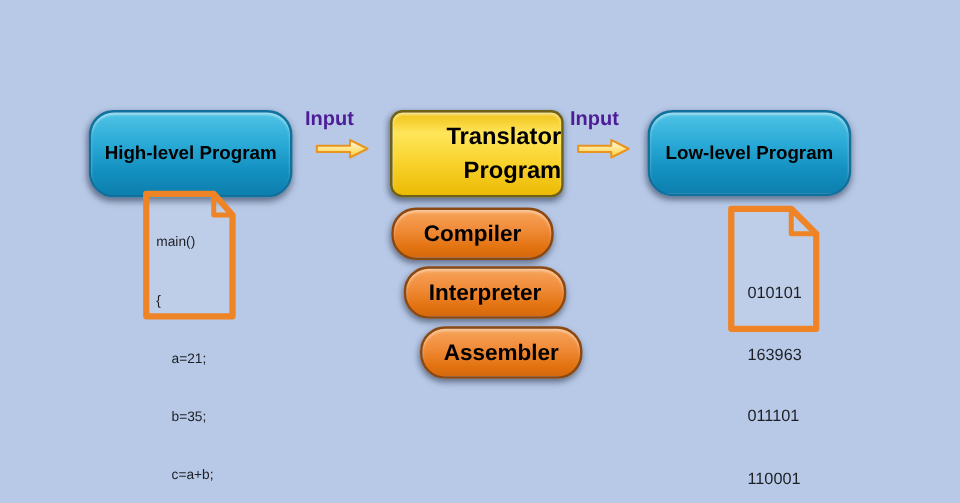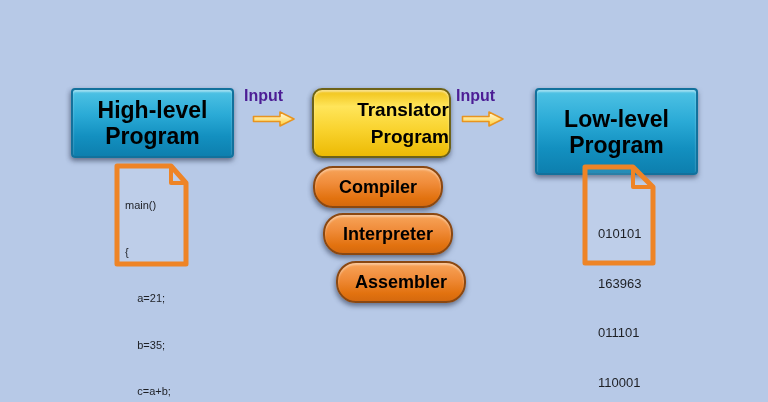--- a/index.html
+++ b/index.html
@@ -22,26 +22,26 @@
     display: flex;
     align-items: center;
     justify-content: center;
     text-align: center;
     font-weight: 700;
     color: #000;
     box-shadow: 0 3px 5px rgba(55,65,90,0.5), -2px 2px 4px rgba(55,65,90,0.25);
   }
   .box .box-label { display: block; }
   .box-blue {
-    border-radius: 4px;
+    border-radius: 20px;
     border: 2px solid #12719c;
     background: linear-gradient(180deg, #4fc3e5 0%, #2aaad6 38%, #1390c0 70%, #0d7fae 100%);
     box-shadow: 0 3px 5px rgba(55,65,90,0.5), -2px 2px 4px rgba(55,65,90,0.25),
                 inset 0 2px 2px rgba(255,255,255,0.45);
-    font-size: 23px;
+    font-size: 15px;
     line-height: 26px;
   }
   .box-yellow {
     border-radius: 10px;
     border: 2px solid #6d6218;
     background: linear-gradient(180deg, #f0c115 0%, #ffe55a 25%, #f9d32e 60%, #ecba04 100%);
     box-shadow: 0 3px 5px rgba(55,65,90,0.5), -2px 2px 4px rgba(55,65,90,0.3),
                 inset 0 2px 2px rgba(255,255,255,0.5);
     font-size: 19px;
     line-height: 27px;
@@ -85,21 +85,21 @@
 </style>
 </head>
 <body>
 
 <div class="stage">
 
   <div class="box box-blue" style="left:71px; top:88px; width:163px; height:70px;">
     <span class="box-label">High-level Program</span>
   </div>
 
-  <div class="doc" style="left:114px; top:163px; width:75px; height:120px;">
+  <div class="doc" style="left:114px; top:152px; width:75px; height:120px;">
     <svg width="75" height="104" viewBox="0 0 75 104">
       <path d="M3 3 H57 L72 20 V101 H3 Z" fill="rgba(255,255,255,0.10)" stroke="#ee8426" stroke-width="5" stroke-linejoin="round"></path>
       <path d="M57 3 V20 H72" fill="none" stroke="#ee8426" stroke-width="4" stroke-linejoin="round"></path>
     </svg>
     <div class="doc-text doc-text-source">
       <div>main()</div>
       <div>{</div>
       <div>    a=21;</div>
       <div>    b=35;</div>
       <div>    c=a+b;</div>
@@ -138,21 +138,21 @@
   <svg class="flow-arrow" style="left:461px; top:110px;" width="44" height="18" viewBox="0 0 44 18">
     <defs>
       <linearGradient id="arrowGrad2" x1="0" y1="0" x2="0" y2="1">
         <stop offset="0" stop-color="#fffce8"></stop>
         <stop offset="1" stop-color="#ffcf35"></stop>
       </linearGradient>
     </defs>
     <path d="M1.5 6.5 H28 V2 L42 9 L28 16 V11.5 H1.5 Z" fill="url(#arrowGrad2)" stroke="#e8941f" stroke-width="1.6" stroke-linejoin="round"></path>
   </svg>
 
-  <div class="box box-blue" style="left:535px; top:88px; width:163px; height:87px;">
+  <div class="box box-blue" style="left:518px; top:88px; width:163px; height:69px;">
     <span class="box-label">Low-level Program</span>
   </div>
 
   <div class="doc" style="left:582px; top:164px; width:74px; height:102px;padding-left:40px;">
     <svg width="74" height="102" viewBox="0 0 74 102">
       <path d="M3 3 H51 L71 23 V99 H3 Z" fill="rgba(255,255,255,0.10)" stroke="#ee8426" stroke-width="5" stroke-linejoin="round"></path>
       <path d="M51 3 V23 H71" fill="none" stroke="#ee8426" stroke-width="4" stroke-linejoin="round"></path>
     </svg>
     <div class="doc-text doc-text-binary">
       <div>010101</div>

